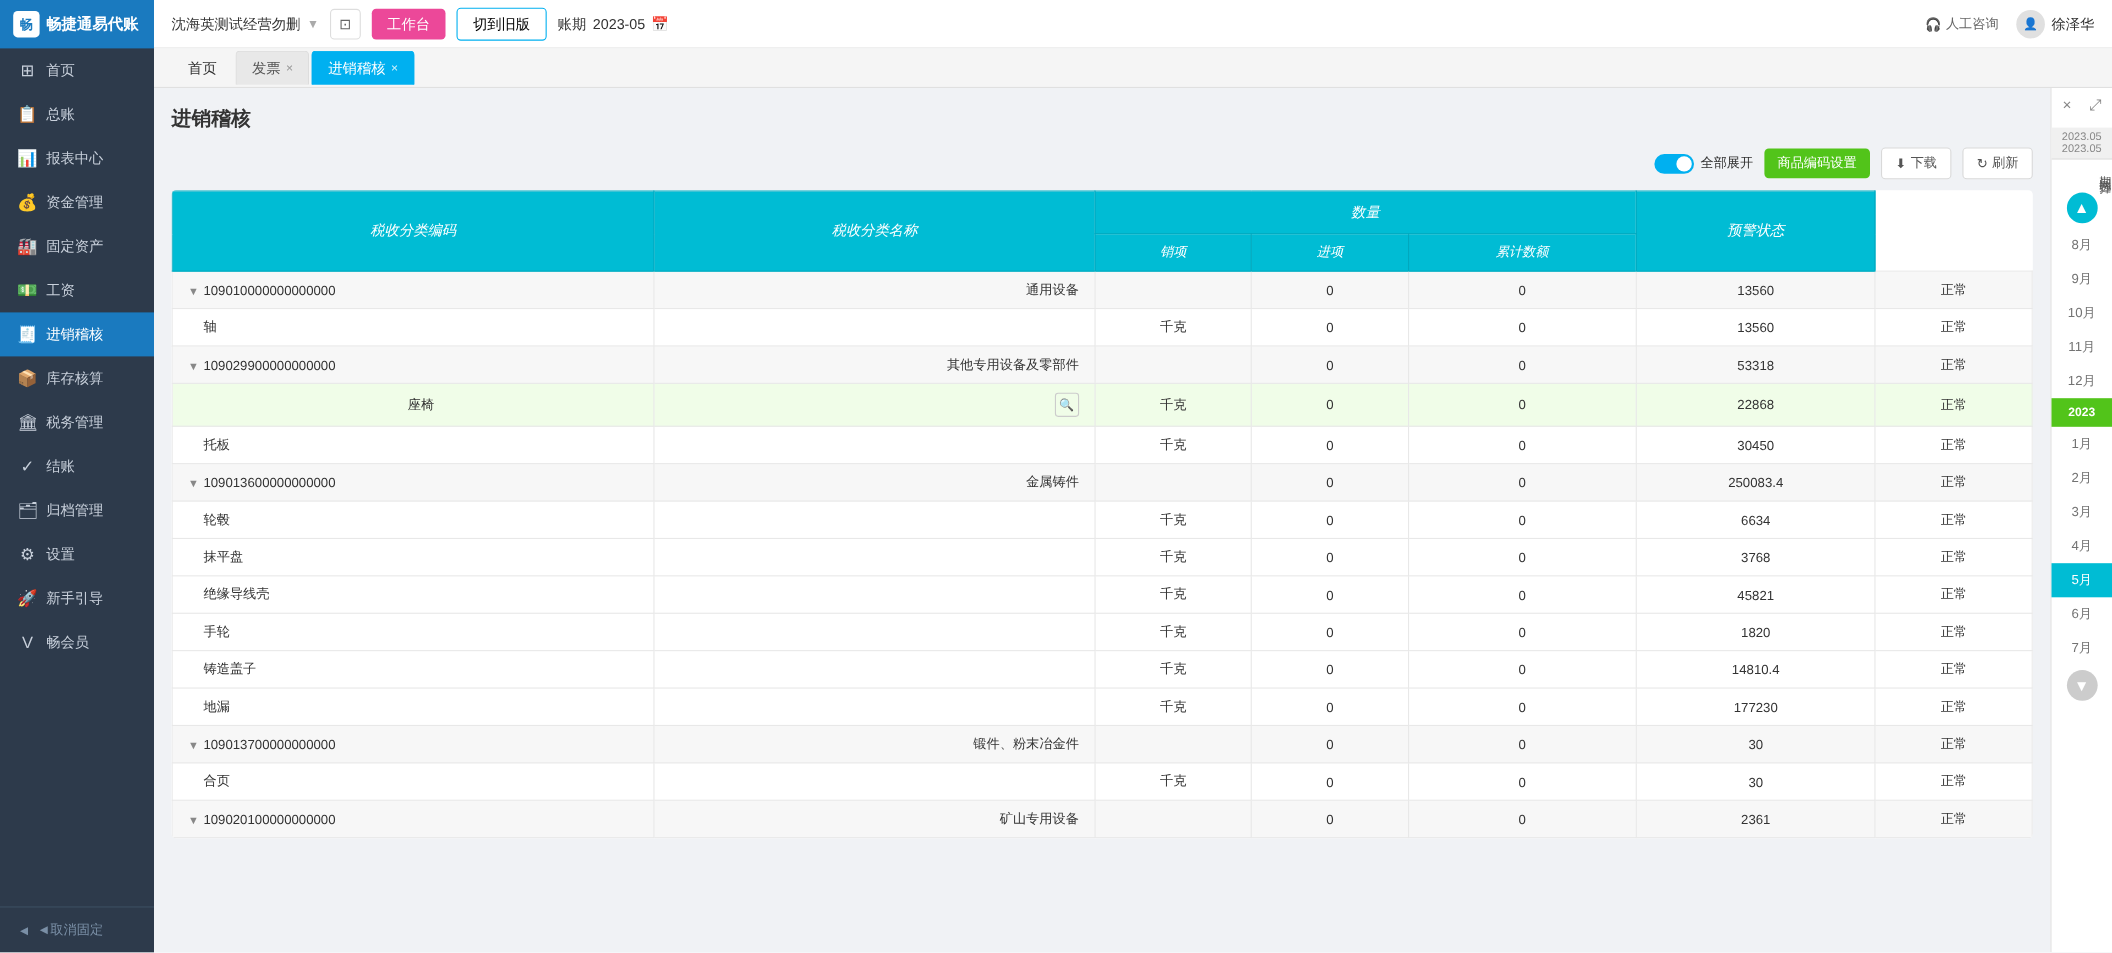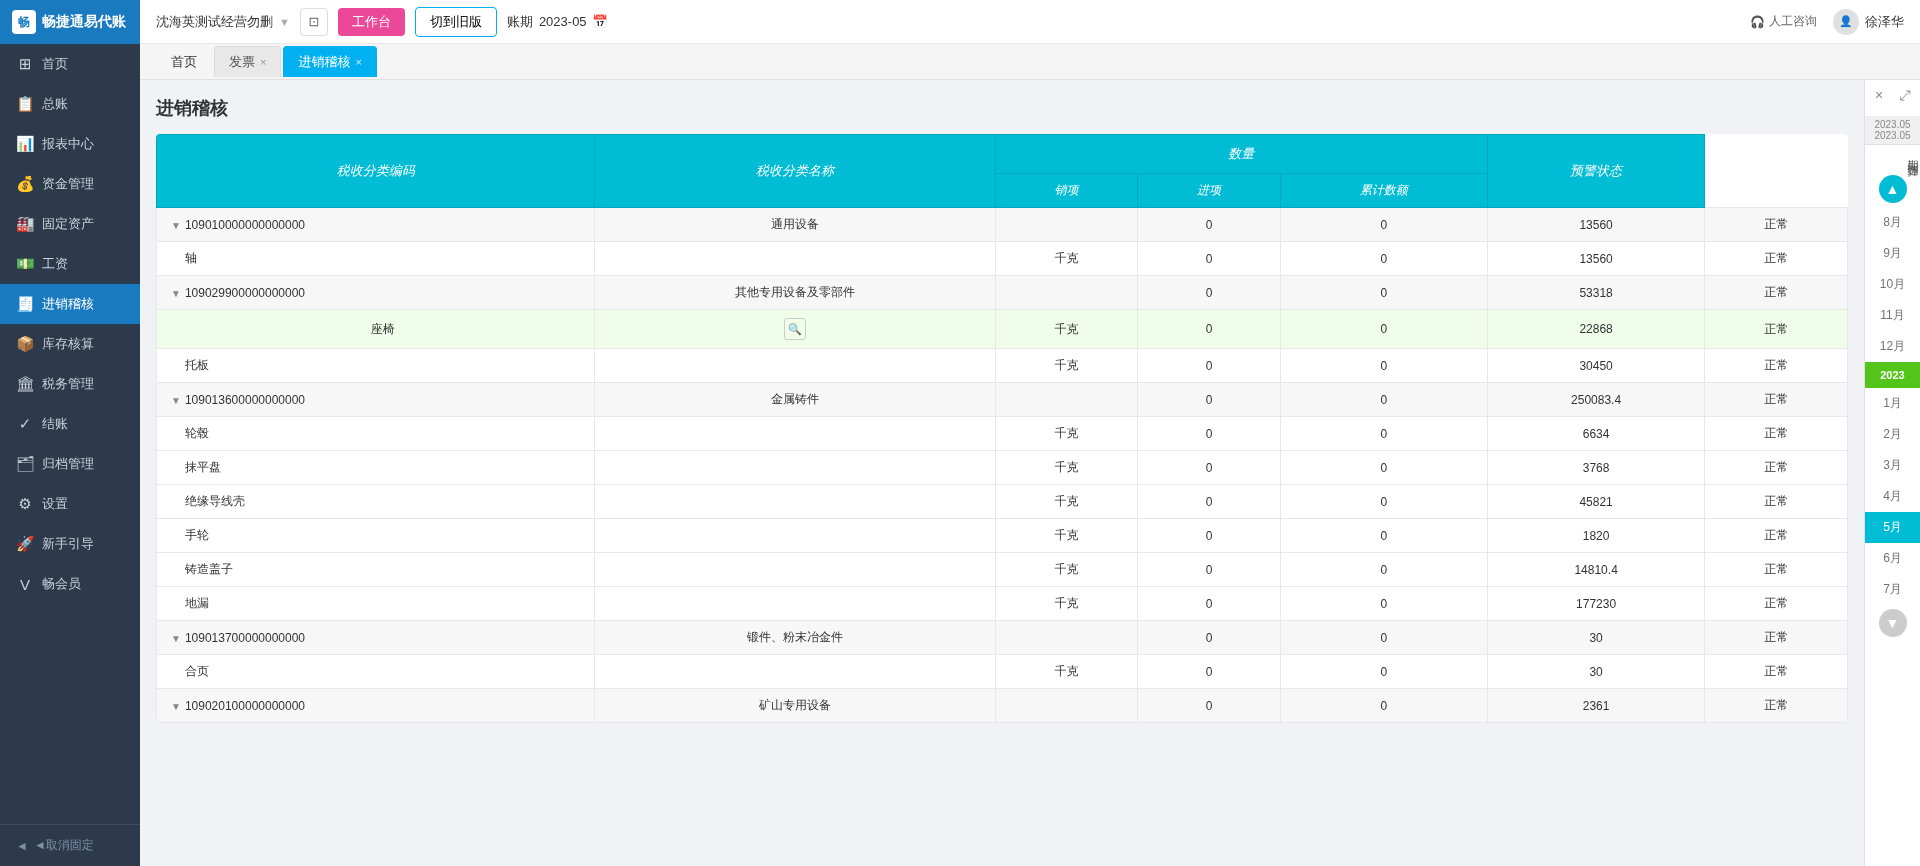--- a/index.html
+++ b/index.html
@@ -289,21 +289,21 @@
       font-size: 12px;
     }
     tbody tr td {
       padding: 8px 14px;
       font-size: 12px;
       color: #333;
       border: 1px solid #e8e8e8;
       text-align: center;
     }
     tbody tr td:first-child { text-align: left; }
-    tbody tr td:nth-child(2) { text-align: center; }
+    tbody tr td:nth-child(2) { text-align: right; }
     tbody tr.group-row td { background: #f7f7f7; }
     tbody tr.child-row td:first-child { padding-left: 28px; }
     tbody tr.highlighted { background: #f0fde8; }
 
     .expand-icon { color: #888; margin-right: 4px; font-size: 10px; }
     .search-icon-cell {
       display: inline-flex;
       align-items: center;
       justify-content: center;
       width: 22px; height: 22px;
@@ -511,20 +511,37 @@
     <div class="tab active">
       <span>进销稽核</span>
       <span class="tab-close">×</span>
     </div>
   </div>
 
   <div class="page-area">
     <div class="content">
       <div class="page-title">进销稽核</div>
 
+      <div class="toolbar">
+        <div class="toggle-switch">
+          <div class="toggle-track">
+            <div class="toggle-thumb"></div>
+          </div>
+          <span>全部展开</span>
+        </div>
+        <button class="btn-primary">商品编码设置</button>
+        <button class="btn-secondary">
+          <span>⬇</span>
+          <span>下载</span>
+        </button>
+        <button class="btn-secondary">
+          <span>↻</span>
+          <span>刷新</span>
+        </button>
+      </div>
 
       <div class="table-container">
         <table>
           <thead>
             <tr>
               <th rowspan="2">税收分类编码</th>
               <th rowspan="2">税收分类名称</th>
               <th colspan="3">数量</th>
               <th rowspan="2">预警状态</th>
             </tr>

